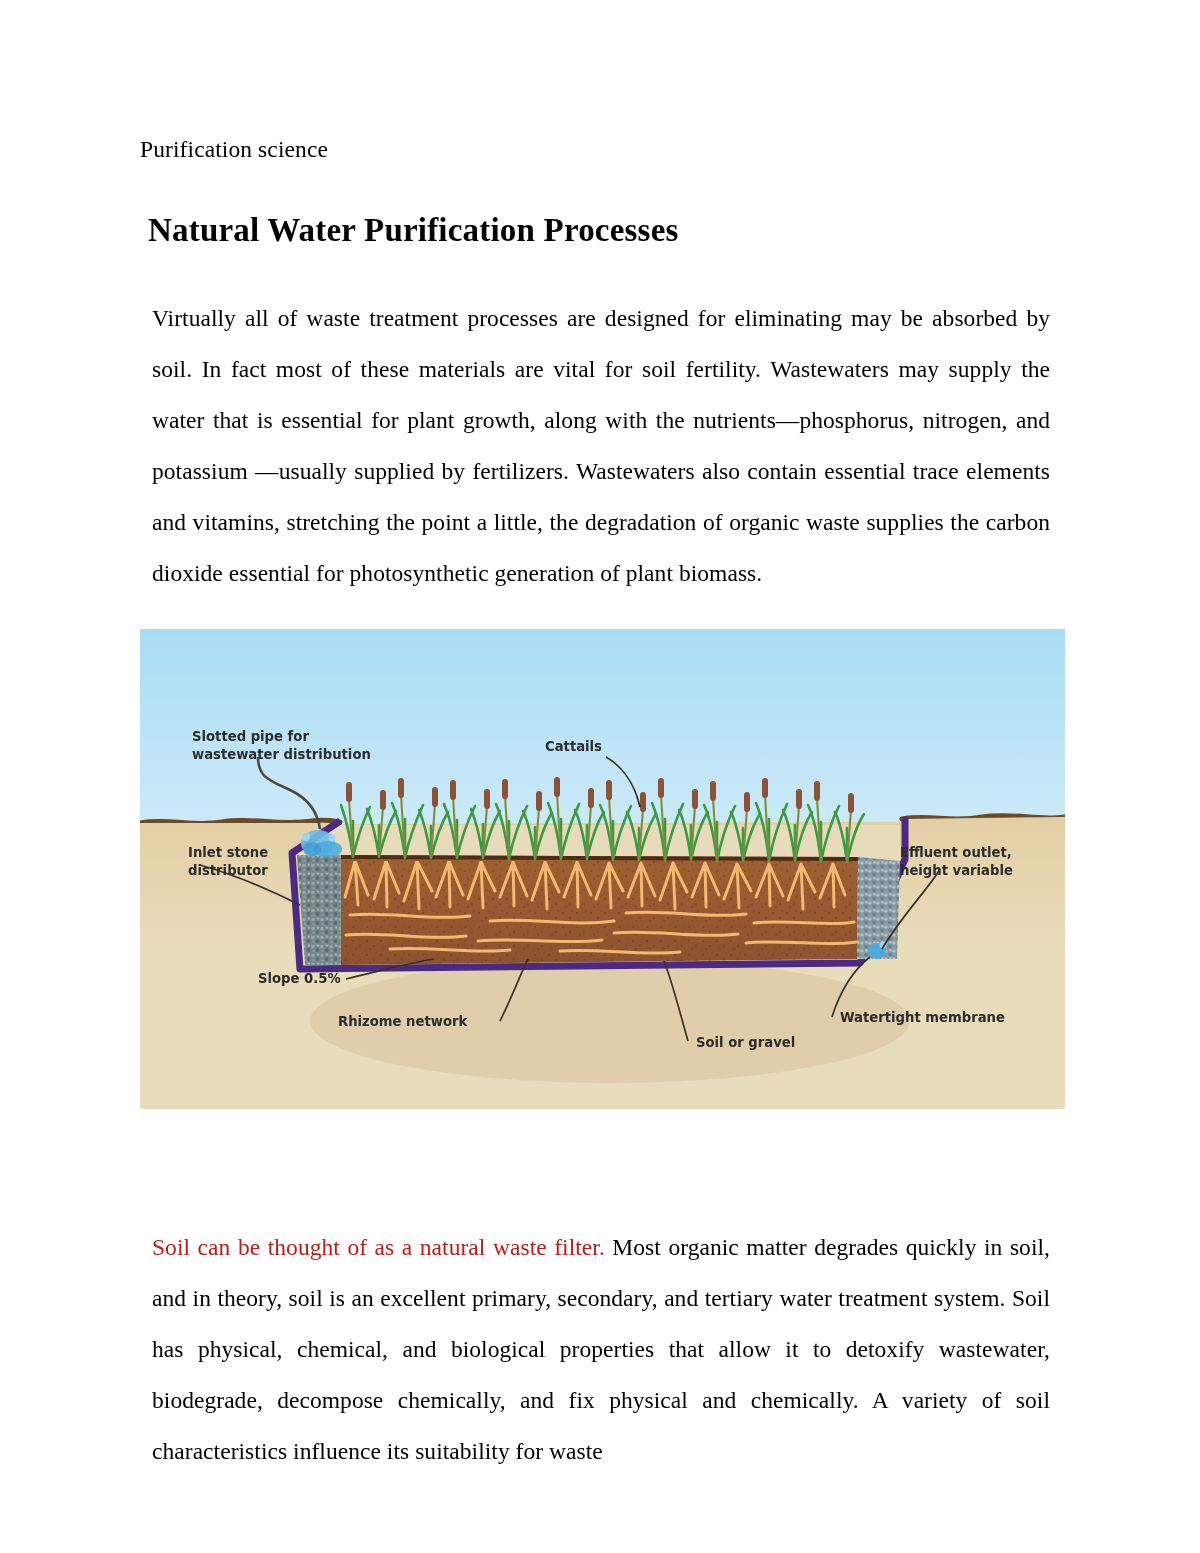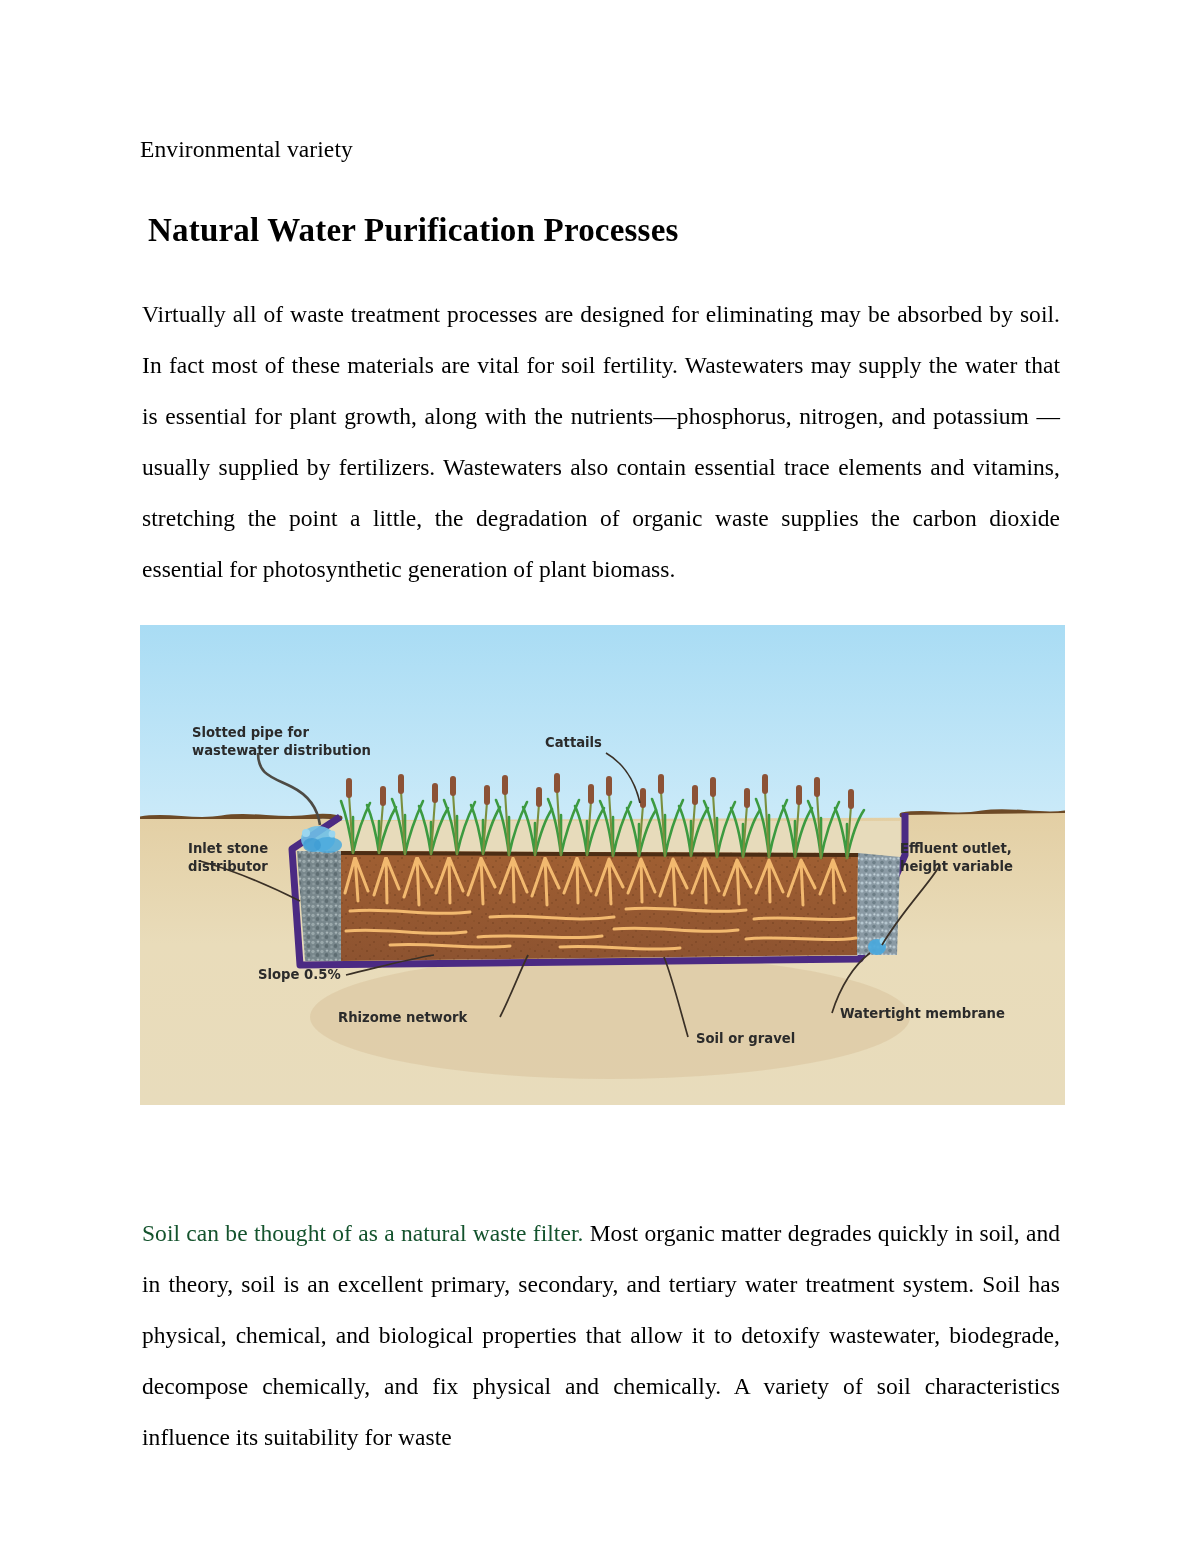--- a/index.html
+++ b/index.html
@@ -39,26 +39,26 @@
     font-weight: bold;
     margin: 8px;
     padding-top: 42px;
     line-height: 1.1;
     letter-spacing: 0.2px;
   }
   p.body-par {
     font-size: 23.5px;
     line-height: 51px;
     text-align: justify;
-    margin: 2px;
+    margin: 12px;
     letter-spacing: 0.05px;
   }
   p.par-1 { padding-top: 33px; }
   p.par-2 { padding-top: 20px; }
-  .red-run { color: #14532d; }
+  .red-run { color: #b91c1c; }
 
   
   .figure-wrap {
     position: relative;
     width: 925px;
     height: 561px;
     margin-top: 30px;
     overflow: hidden;
   }
   .diagram {
@@ -75,21 +75,21 @@
     font-weight: bold;
     fill: #2b2b2b;
   }
 </style>
 </head>
 <body>
 
 <div class="page">
   <div class="content">
 
-    <div class="kicker">Environmental variety</div>
+    <div class="kicker">Purification science</div>
 
     <h1 class="doc-title">Natural Water Purification Processes</h1>
 
     <p class="body-par par-1">Virtually all of waste treatment processes are designed for eliminating may be absorbed by soil. In fact most of these materials are vital for soil fertility. Wastewaters may supply the water that is essential for plant growth, along with the nutrients—phosphorus, nitrogen, and potassium —usually supplied by fertilizers. Wastewaters also contain essential trace elements and vitamins, stretching the point a little, the degradation of organic waste supplies the carbon dioxide essential for photosynthetic generation of plant biomass.</p>
 
     <div class="figure-wrap">
       <div class="diagram">
         <svg class="diagram-svg" viewBox="0 0 925 480" xmlns="http://www.w3.org/2000/svg">
           <defs>
             <linearGradient id="skyGrad" x1="0" y1="0" x2="0" y2="1">

